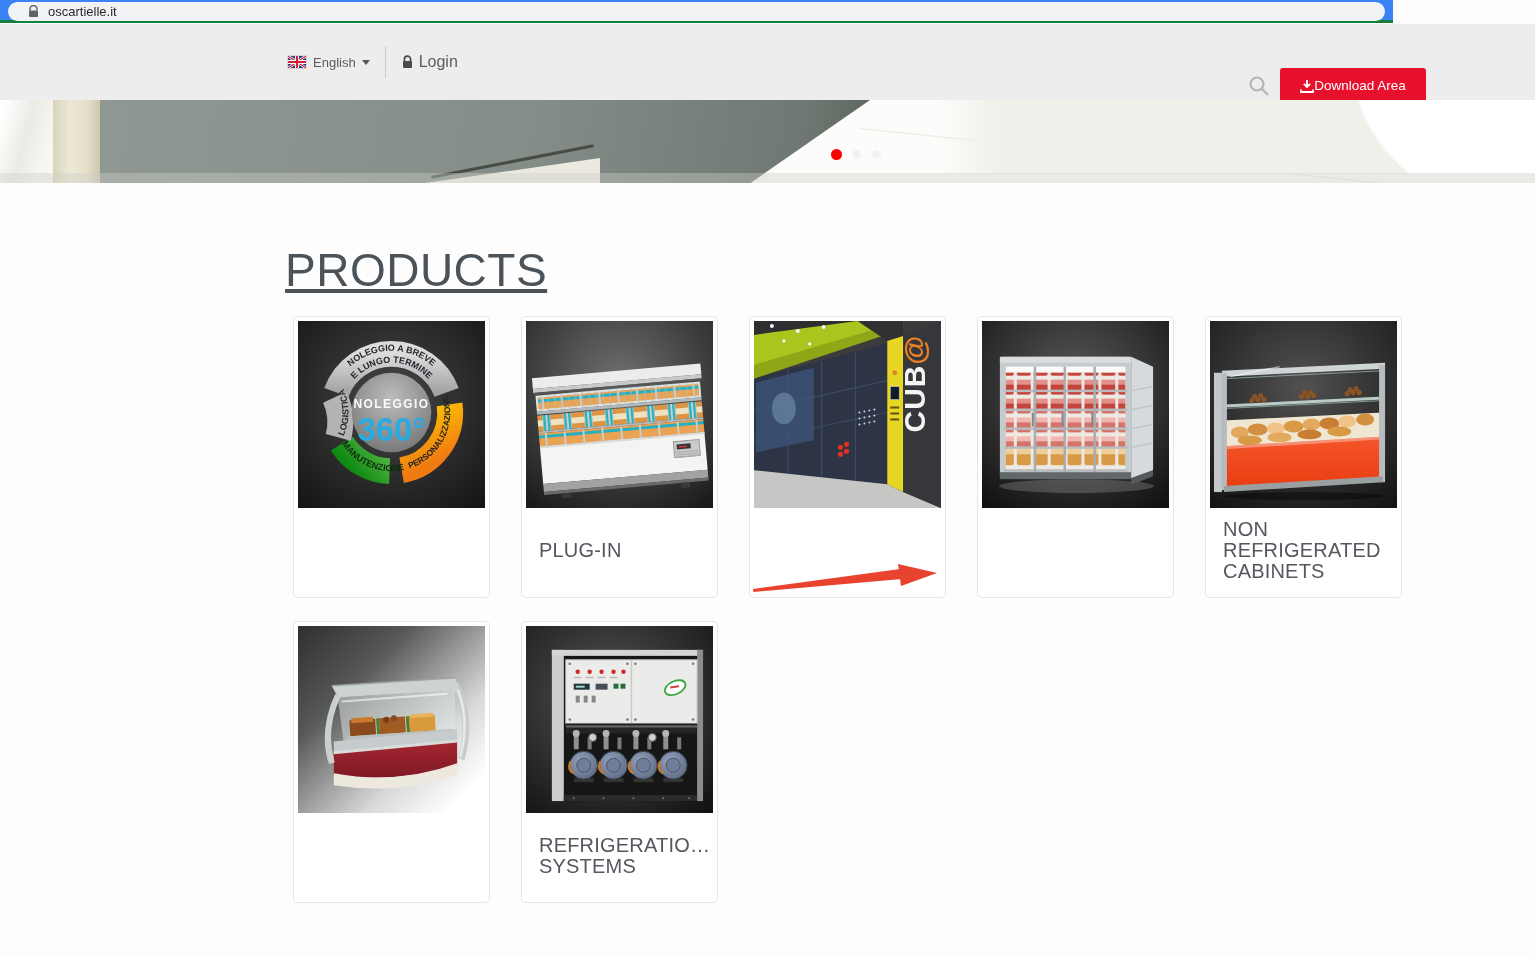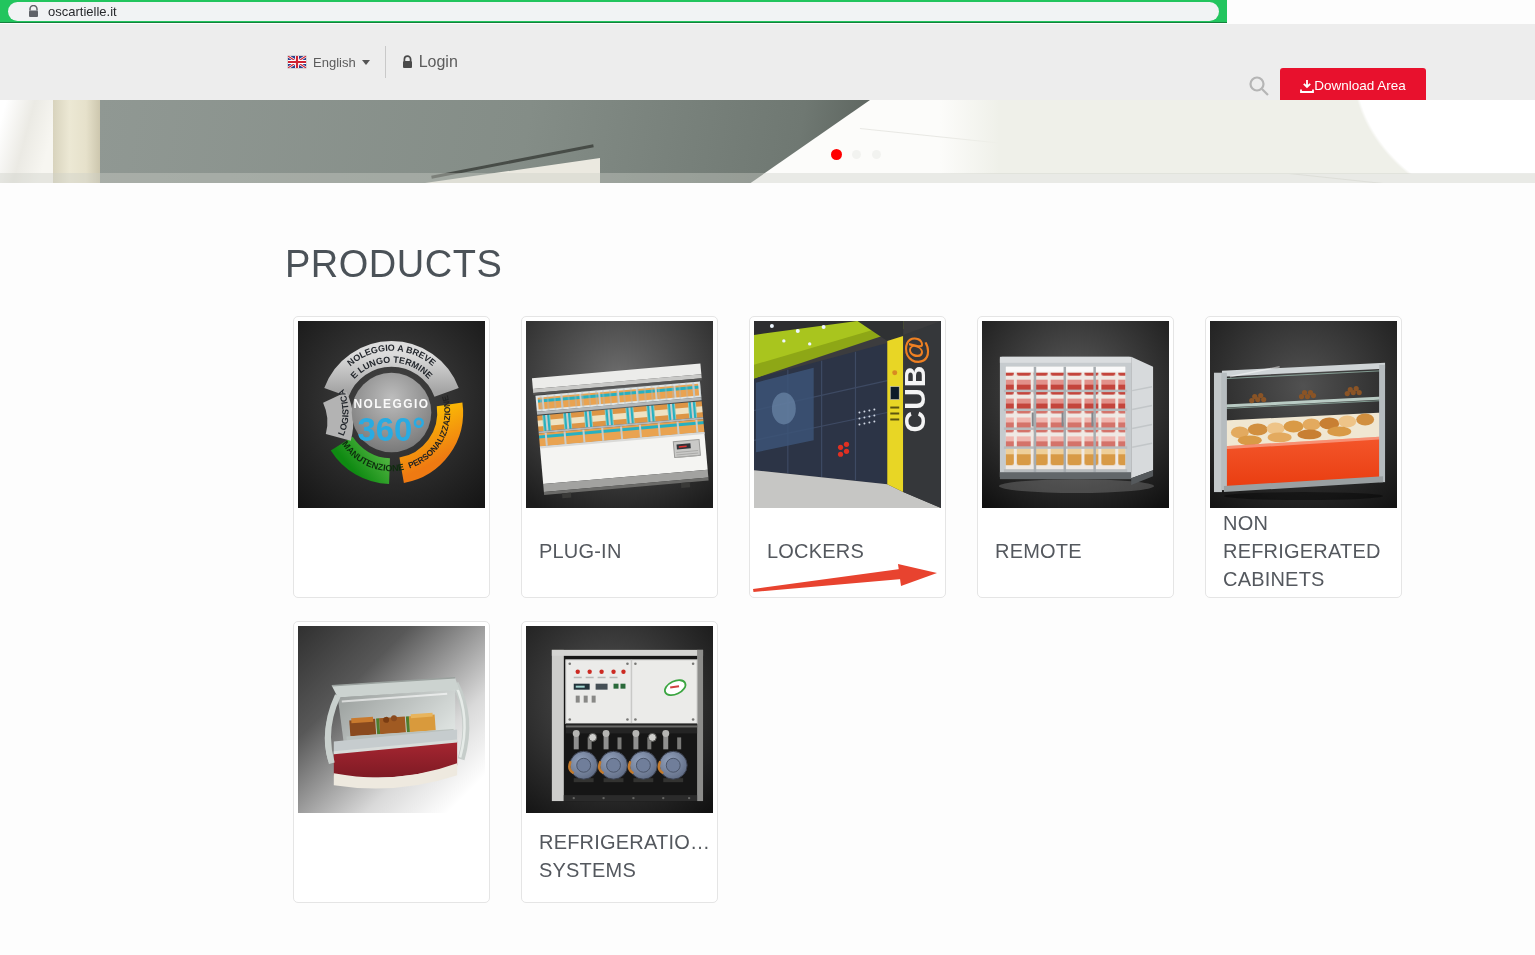--- a/index.html
+++ b/index.html
@@ -1,20 +1,20 @@
 <!DOCTYPE html>
 <html><head>
 <meta charset="utf-8">
 <style>
   * { margin:0; padding:0; box-sizing:border-box; }
   body { font-family:"Liberation Sans","DejaVu Sans",sans-serif; background:#fff; }
   .page { position:relative; width:1535px; height:955px; background:#fdfdfd; overflow:hidden; }
 
   
-  .browser-bar { position:absolute; left:0; top:0; width:1227px; height:23px; background:#22c55e; border-bottom:1px solid #15803d; }
+  .browser-bar { position:absolute; left:0; top:0; width:1393px; height:23px; background:#3b82f6; border-bottom:3px solid #15803d; }
   .url-pill { position:absolute; left:8px; top:2px; right:8px; height:19px; border-radius:10px; background:#f1f3f4; display:flex; align-items:center; }
   .url-lock { margin-left:20px; display:flex; align-items:center; }
   .url-text { margin-left:9px; font-size:13px; color:#27292c; }
 
   
   .site-header { position:absolute; left:0; top:24px; width:1535px; height:76px; background:#ededed; }
   .header-left { position:absolute; left:288px; top:0; height:100%; display:flex; align-items:center; }
   .flag { width:18px; height:12px; display:block; box-shadow:0 0 0 .5px #bbb; }
   .lang-label { margin-left:7px; font-size:13px; color:#5c5c5c; }
   .caret { margin-left:6px; width:0; height:0; border-left:4px solid transparent; border-right:4px solid transparent; border-top:5px solid #555; }
@@ -35,26 +35,26 @@
     background:radial-gradient(ellipse 330px 260px at 102% -45%, #ffffff 58%, rgba(255,255,255,0) 59%),
                linear-gradient(to right, rgba(240,241,233,0) 0%, #eff0e9 10%, #eff0e9 100%); }
   .hero-streak { position:absolute; left:860px; top:28px; width:690px; height:1px; background:#e2e2dc; transform:rotate(6deg); transform-origin:left top; opacity:.75; }
   .hero-band { position:absolute; left:0; right:0; bottom:0; height:10px; background:rgba(205,208,200,.40); }
   .dot { position:absolute; border-radius:50%; cursor:pointer; }
   .dot-1 { left:831px; top:149px; width:11px; height:11px; background:#ff0000; }
   .dot-2 { left:852px; top:150px; width:9px; height:9px; background:#f2f3f0; }
   .dot-3 { left:872px; top:150px; width:9px; height:9px; background:#f2f3f0; }
 
   
-  .products-title { position:absolute; left:285px; top:243px; font-size:38px; font-weight:300; color:#4b5258; letter-spacing:.5px; }
+  .products-title { position:absolute; left:285px; top:243px; font-size:46px; font-weight:300; color:#4b5258; letter-spacing:.5px;text-decoration:underline; }
   .grid { position:absolute; left:293px; top:316px; display:grid; grid-template-columns:repeat(5,197px); column-gap:31px; row-gap:23px; }
   .card { width:197px; height:282px; background:#fff; border:1px solid #e5e5e5; border-radius:5px; padding:4px; display:flex; flex-direction:column; cursor:pointer; }
   .card-img { width:187px; height:187px; overflow:hidden; }
   .card-img svg { display:block; }
-  .card-label { flex:1; display:flex; align-items:center; padding-left:13px; padding-right:10px; font-size:20px; line-height:28px; font-weight:300; color:#54585e; letter-spacing:.2px; }
+  .card-label { flex:1; display:flex; align-items:center; padding-left:13px; padding-right:10px; font-size:20px; line-height:21px; font-weight:300; color:#54585e; letter-spacing:.2px; }
 
   
   .anno-arrow { position:absolute; left:740px; top:555px; pointer-events:none; }
 </style>
 </head>
 <body>
 
 <div class="page">
 
   <div class="browser-bar">
@@ -283,21 +283,20 @@
               <rect x="137" y="86" width="9" height="2"></rect>
               <rect x="137" y="92" width="9" height="2"></rect>
               <rect x="137" y="98" width="9" height="2"></rect>
             </g>
           <polygon points="150,14 188,0 188,188 150,172" fill="#35373a"></polygon>
           <text transform="translate(172,112) rotate(-90)" font-size="30" font-weight="700" letter-spacing="1" fill="#f4f4f4">
             <tspan>CUB</tspan><tspan fill="#ef8022">@</tspan>
           </text>
         </svg>
       </div>
-      <div class="card-label">LOCKERS</div>
     </div>
 
     <div class="card">
       <div class="card-img">
         <svg width="187" height="187" viewBox="0 0 188 188">
           <defs>
             <radialGradient id="mbg" cx="50%" cy="35%" r="80%">
                 <stop offset="0" stop-color="#5a5a5a"></stop>
                 <stop offset="1" stop-color="#101010"></stop>
               </radialGradient>
@@ -349,21 +348,20 @@
           <polygon points="150,36 172,46 172,150 150,158" fill="#d7dadc"></polygon>
           <g stroke="#c2c6c8" stroke-width="1.5">
               <line x1="151" y1="70" x2="171" y2="66"></line>
               <line x1="151" y1="89" x2="171" y2="85"></line>
               <line x1="151" y1="108" x2="171" y2="104"></line>
               <line x1="151" y1="127" x2="171" y2="123"></line>
             </g>
           <polygon points="150,158 172,150 172,156 150,165" fill="#55595c"></polygon>
         </svg>
       </div>
-      <div class="card-label">REMOTE</div>
     </div>
 
     <div class="card">
       <div class="card-img">
         <svg width="187" height="187" viewBox="0 0 188 188">
           <defs>
             <radialGradient id="nbg" cx="50%" cy="35%" r="80%">
                 <stop offset="0" stop-color="#515151"></stop>
                 <stop offset="1" stop-color="#141414"></stop>
               </radialGradient>

